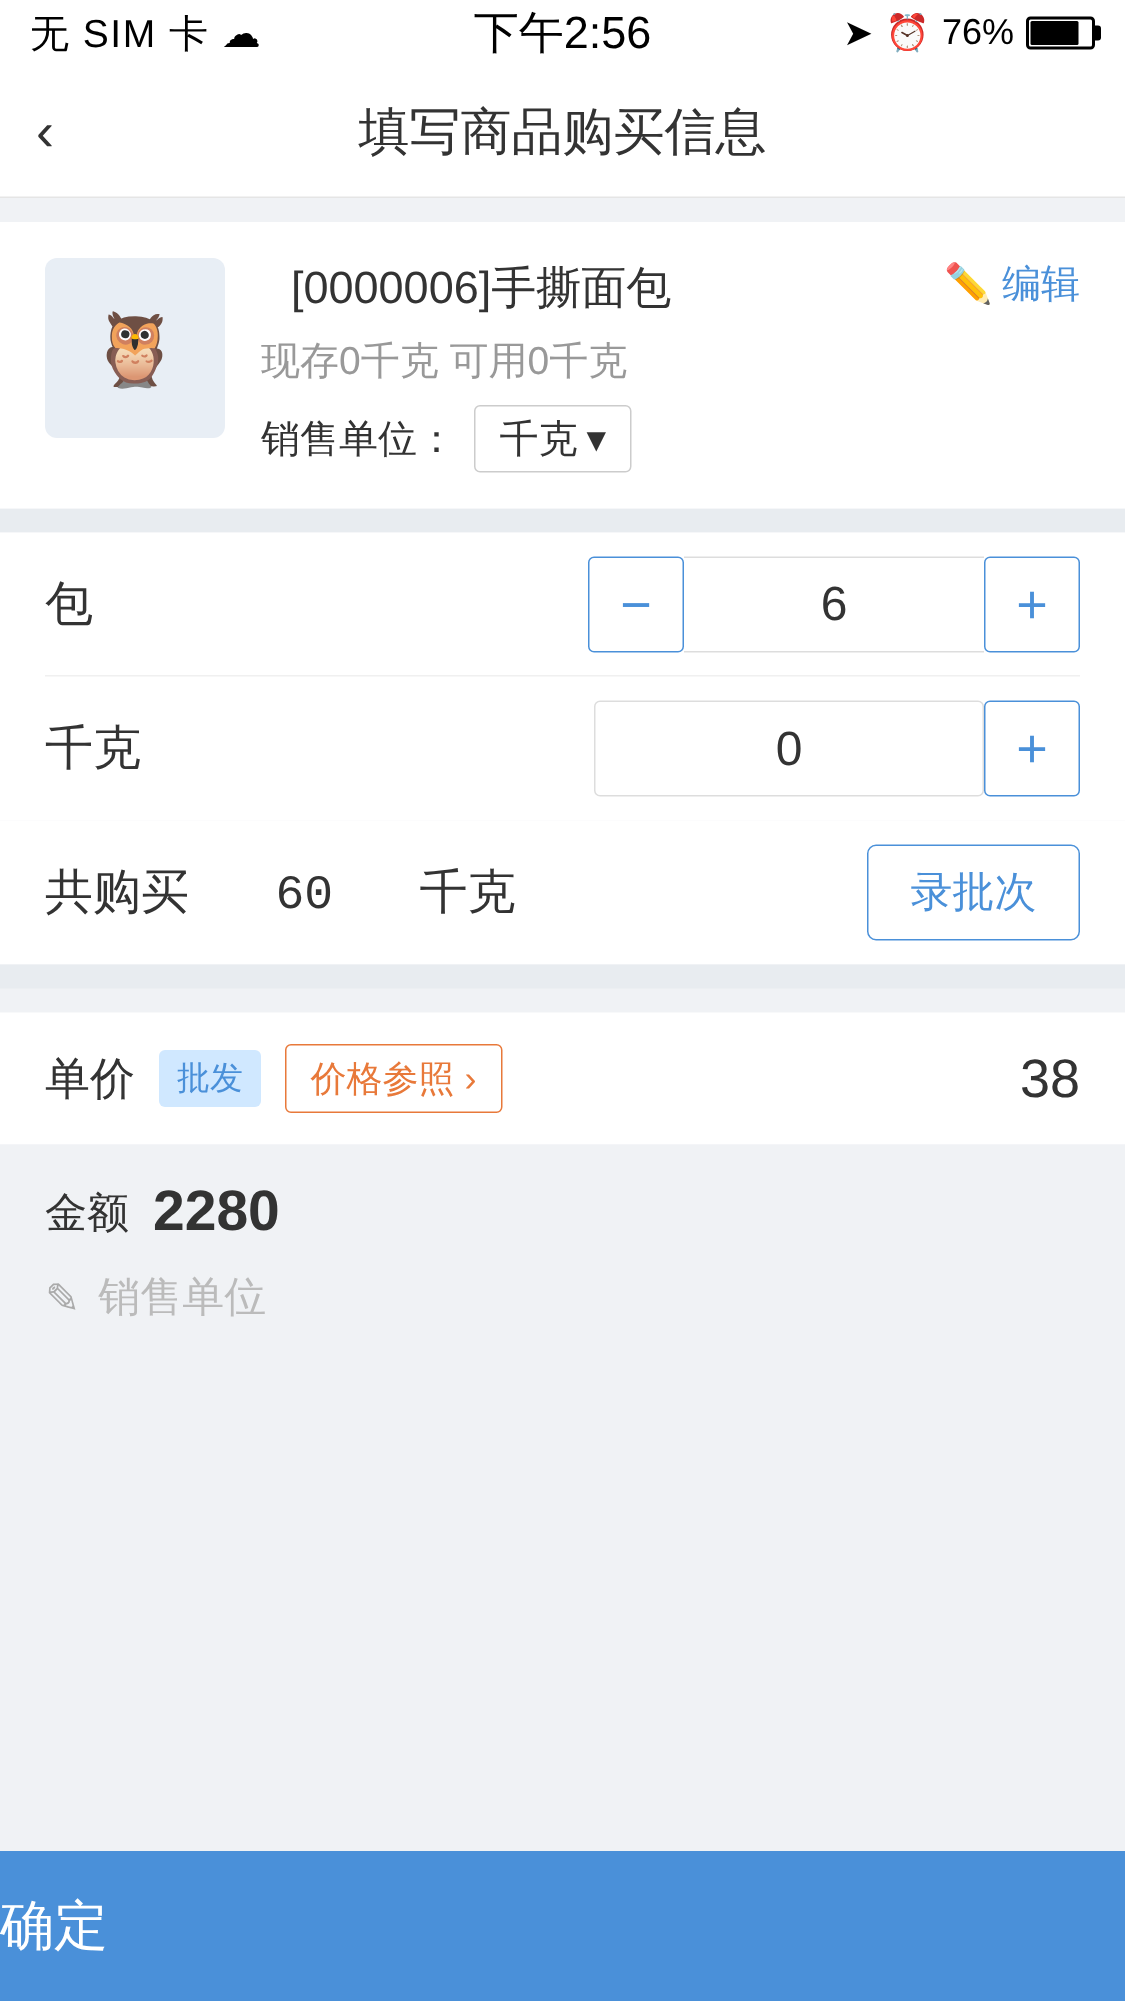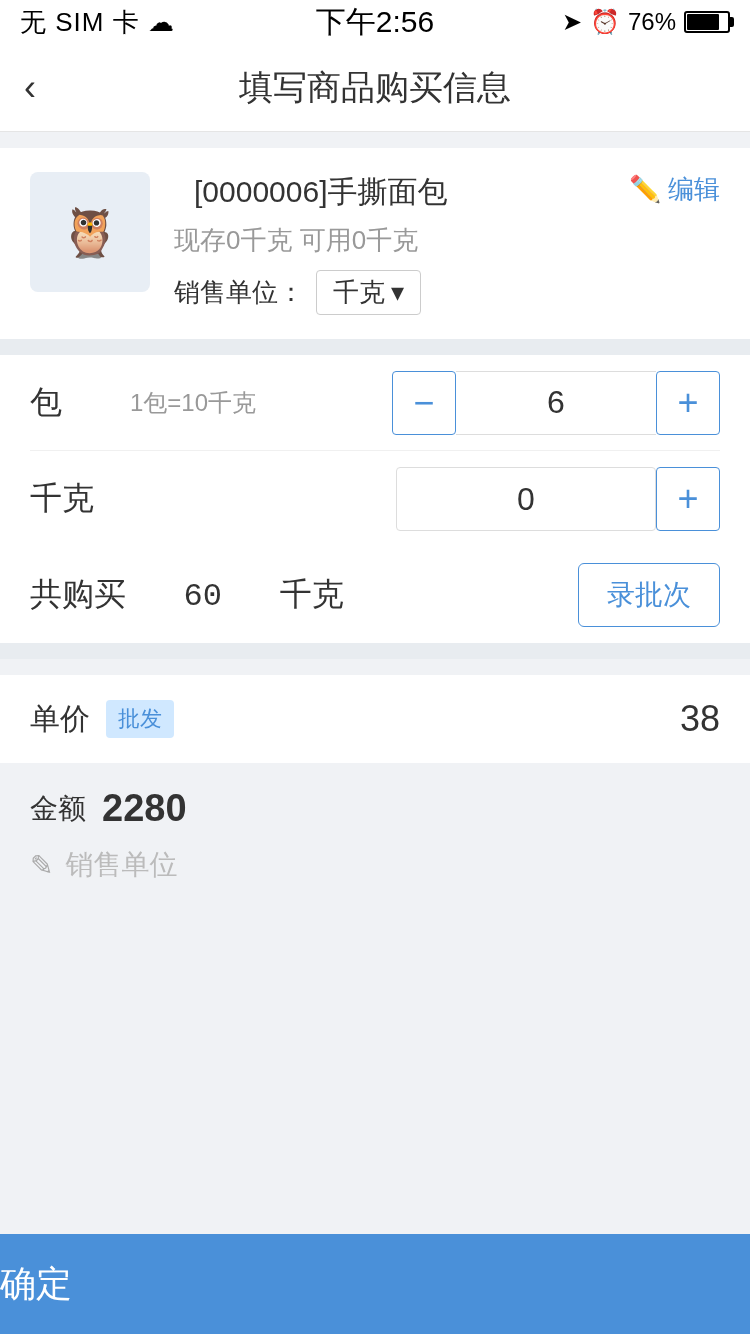--- a/index.html
+++ b/index.html
@@ -398,21 +398,20 @@
     <span>✏️</span>
     <span>编辑</span>
   </div>
 </div>
 
 <div class="section-divider"></div>
 
 <div class="input-section">
   <div class="input-row">
     <span class="input-label">包</span>
-    <span class="input-hint">1包=10千克</span>
     <div class="qty-control">
       <div class="qty-btn">−</div>
       <input class="qty-input" type="text" value="6" style="">
       <div class="qty-btn qty-btn-right">+</div>
     </div>
   </div>
 
   <div class="input-row">
     <span class="input-label">千克</span>
     <div class="qty-control" style="margin-left:auto;">
@@ -432,20 +431,21 @@
   </span>
   <button class="record-btn">录批次</button>
 </div>
 
 <div class="section-divider"></div>
 
 <div class="price-section">
   <div class="price-row">
     <span class="price-label">单价</span>
     <span class="price-tag">批发</span>
+    <button class="price-ref-btn">价格参照 ›</button>
     <span class="price-value">38</span>
   </div>
 </div>
 
 <div class="amount-section">
   <div class="amount-row">
     <span class="amount-label">金额</span>
     <span class="amount-value">2280</span>
   </div>
   <div class="note-row">

